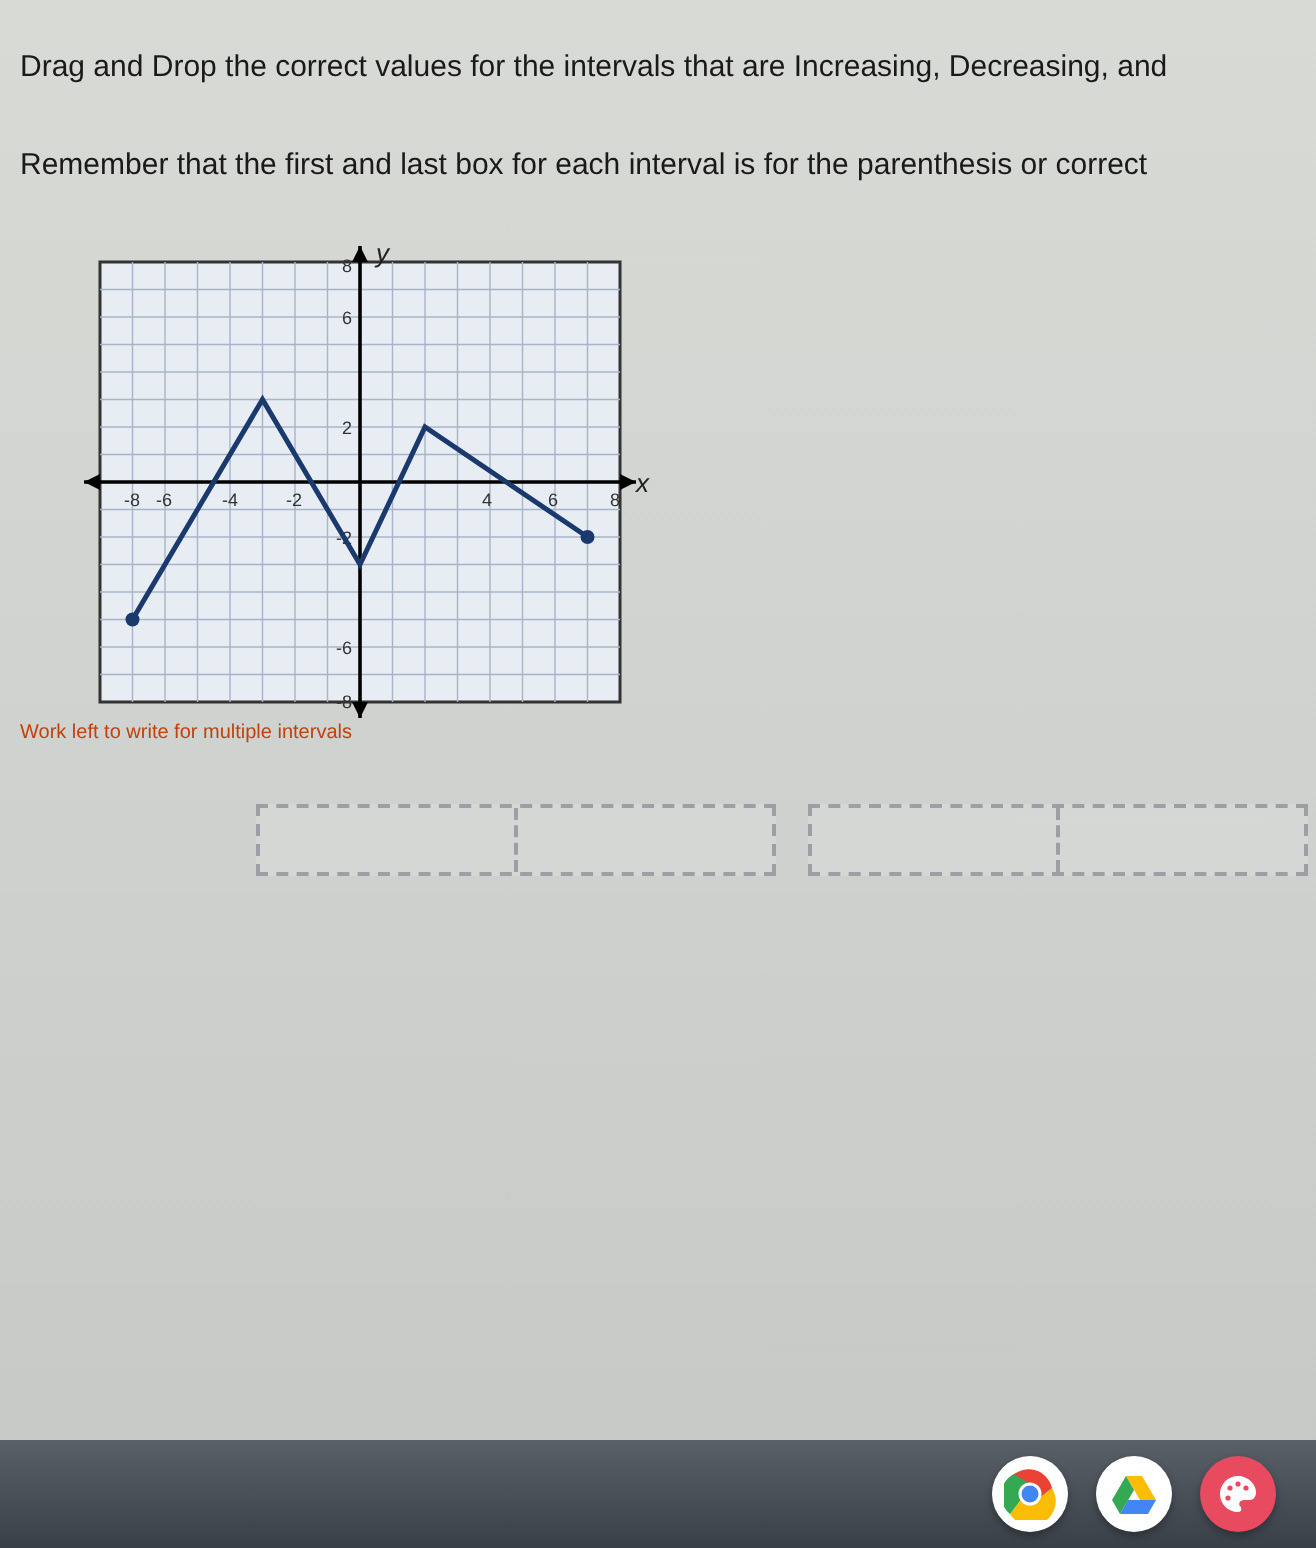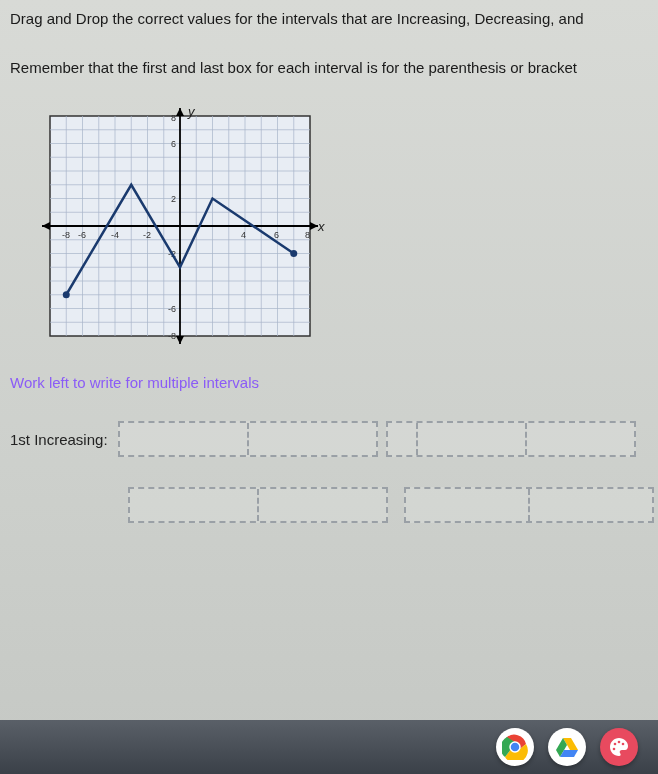--- a/index.html
+++ b/index.html
@@ -5,21 +5,21 @@
     * { margin: 0; padding: 0; box-sizing: border-box; }
     body {
       width: 658px;
       height: 774px;
       background: linear-gradient(180deg, #d8dad6 0%, #cdd0cc 60%, #c5c8c4 100%);
       font-family: Arial, sans-serif;
       position: relative;
       overflow: hidden;
     }
     .content {
-      padding: 8px 0 0 10px;
+      padding: 23px 0 0 10px;
     }
     .instruction {
       font-size: 15px;
       color: #1a1a1a;
       margin-bottom: 28px;
       line-height: 1.4;
     }
     .chart-container {
       margin-top: 10px;
       margin-left: 30px;
@@ -37,23 +37,22 @@
     }
     .axis-label-x {
       position: absolute;
       top: 113px;
       left: 278px;
       font-size: 13px;
       font-style: italic;
       color: #222;
     }
     .work-left {
-      font-size: 15px;
-      color: #8b5cf6;
-      margin-top: 28px;
+      font-size: 10px;
+      color: #c2410c;
       margin-bottom: 30px;
     }
     .answer-row {
       display: flex;
       align-items: center;
       margin-bottom: 30px;
     }
     .row-label {
       font-size: 15px;
       color: #222;
@@ -104,21 +103,21 @@
     }
     .chrome-icon { background: #fff; }
     .drive-icon { background: #fff; }
     .palette-icon { background: #e84a5f; }
   </style>
 </head>
 <body>
 
 <div class="content">
   <p class="instruction">Drag and Drop the correct values for the intervals that are Increasing, Decreasing, and</p>
-  <p class="instruction">Remember that the first and last box for each interval is for the parenthesis or bracket</p>
+  <p class="instruction">Remember that the first and last box for each interval is for the parenthesis or correct</p>
 
   <div class="chart-container">
     <svg width="280" height="240" viewBox="0 0 280 240">
 
       <rect x="10" y="10" width="260" height="220" fill="#e8edf4" stroke="#333" stroke-width="1.5"></rect>
 
       <g stroke="#a8b4c8" stroke-width="0.7">
         <line x1="10" y1="23.75" x2="270" y2="23.75"></line>
         <line x1="10" y1="37.5" x2="270" y2="37.5"></line>
         <line x1="10" y1="51.25" x2="270" y2="51.25"></line>
@@ -175,32 +174,20 @@
       <polyline points="26.25,188.75 91.25,78.75 140,161.25 172.5,92.5 253.75,147.5" fill="none" stroke="#1a3a6e" stroke-width="2.5"></polyline>
       <circle cx="26.25" cy="188.75" r="3.5" fill="#1a3a6e"></circle>
       <circle cx="253.75" cy="147.5" r="3.5" fill="#1a3a6e"></circle>
     </svg>
     <span class="axis-label-y">y</span>
     <span class="axis-label-x">x</span>
   </div>
 
   <p class="work-left">Work left to write for multiple intervals</p>
 
-  <div class="answer-row">
-    <span class="row-label">1st Increasing:</span>
-    <div class="drop-box box1">
-      <div class="drop-cell big-cell"></div>
-      <div class="drop-cell big-cell"></div>
-    </div>
-    <div class="drop-box box2">
-      <div class="drop-cell small-cell"></div>
-      <div class="drop-cell big-cell"></div>
-      <div class="drop-cell big-cell"></div>
-    </div>
-  </div>
 
   <div class="second-row">
     <div class="drop-box box1">
       <div class="drop-cell big-cell"></div>
       <div class="drop-cell big-cell"></div>
     </div>
     <div class="drop-box box2" style="margin-left:8px">
       <div class="drop-cell big-cell"></div>
       <div class="drop-cell big-cell"></div>
     </div>

